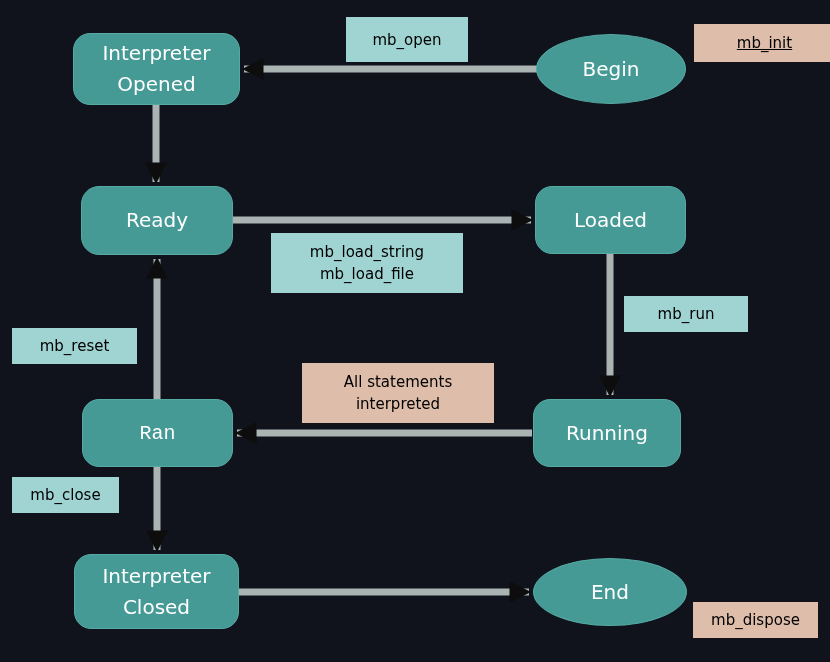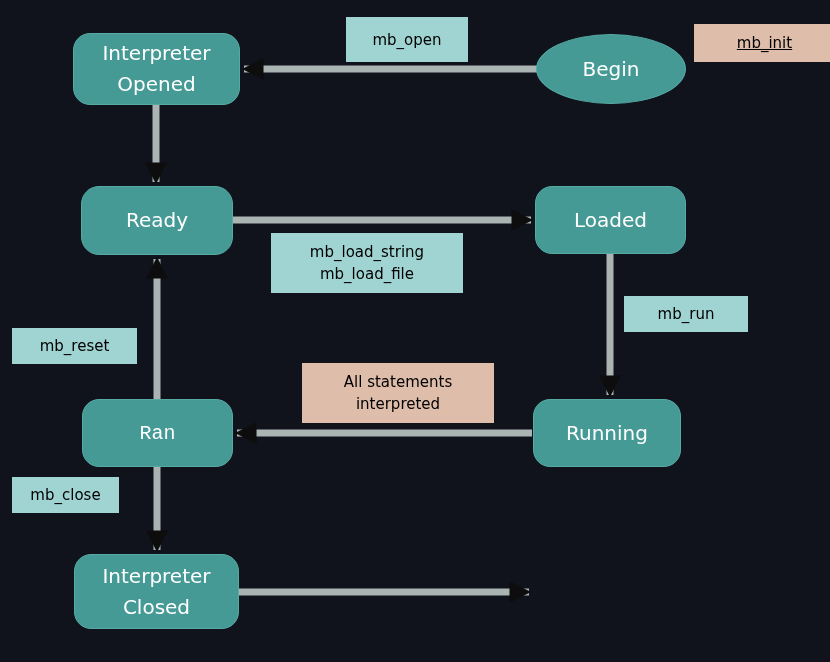--- a/index.html
+++ b/index.html
@@ -80,31 +80,33 @@
 
   <div class="node rect" style="left:533px; top:399px; width:148px; height:68px;">Running</div>
 
   <div class="node rect" style="left:535px; top:186px; width:151px; height:68px;">Loaded</div>
 
   <div class="node rect" style="left:82px;  top:399px; width:151px; height:68px;font-family:Liberation Mono, monospace;">Ran</div>
 
   <div class="node rect" style="left:74px;  top:554px; width:165px; height:75px;">Interpreter
 Closed</div>
 
+  <div class="node ellipse" style="left:533px; top:558px; width:154px; height:68px;">End</div>
 
   <div class="lbl teal" style="left:346px; top:17px;  width:122px; height:45px;">mb_open</div>
 
   <div class="lbl peach" style="left:694px; top:24px;  width:141px; height:38px;text-decoration:underline;">mb_init</div>
 
   <div class="lbl teal" style="left:271px; top:233px; width:192px; height:60px;">mb_load_string
 mb_load_file</div>
 
   <div class="lbl teal" style="left:624px; top:296px; width:124px; height:36px;">mb_run</div>
 
   <div class="lbl teal" style="left:12px;  top:328px; width:125px; height:36px;">mb_reset</div>
 
   <div class="lbl peach" style="left:302px; top:363px; width:192px; height:60px;">All statements
 interpreted</div>
 
   <div class="lbl teal" style="left:12px;  top:477px; width:107px; height:36px;">mb_close</div>
 
+  <div class="lbl peach" style="left:693px; top:602px; width:125px; height:36px;">mb_dispose</div>
 
 </div>
 
 </body></html>

